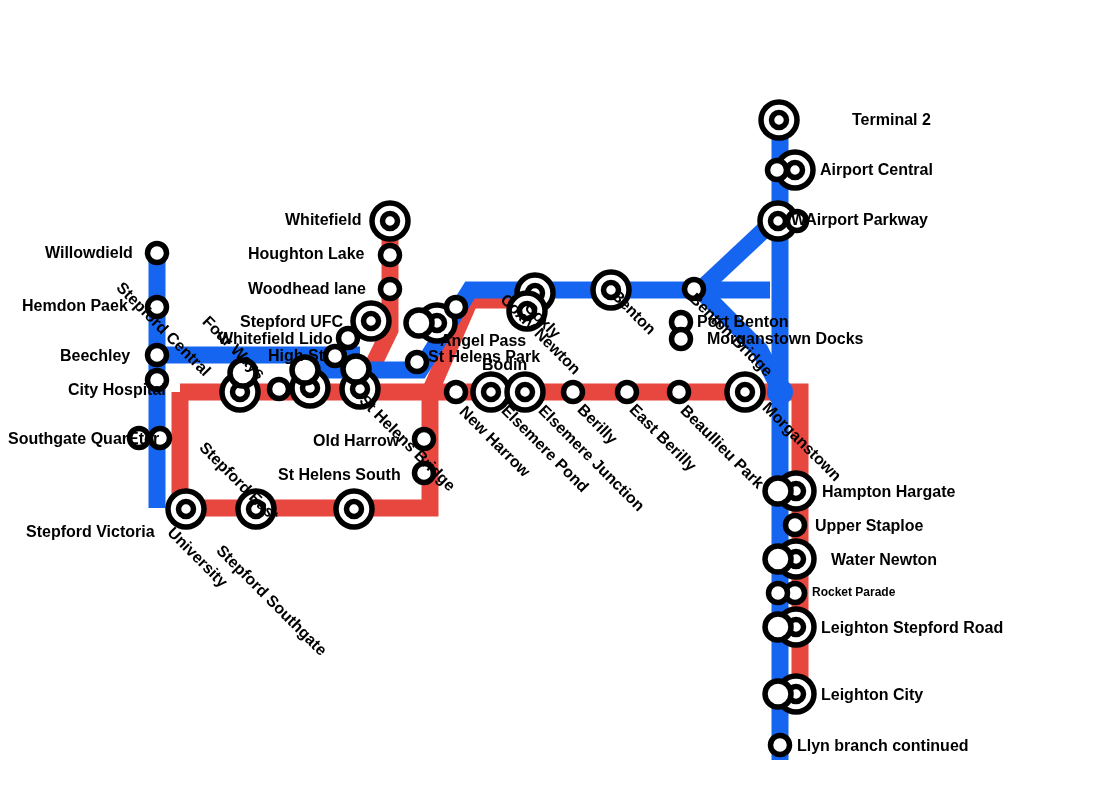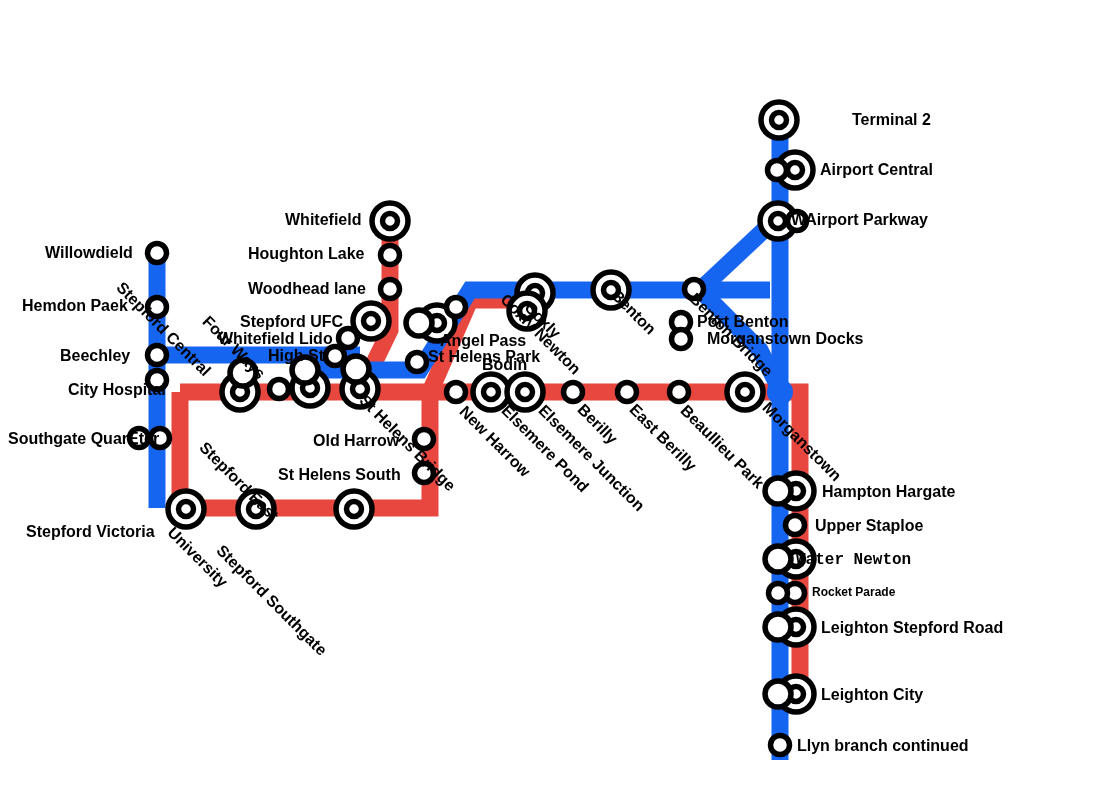--- a/index.html
+++ b/index.html
@@ -251,21 +251,21 @@
       <div class="lbl s16" style="left: 60px; top: 348px; font-size: 16px;">Beechley</div>
       <div class="lbl s16" style="left: 268px; top: 348px; font-size: 16px;">High St</div>
       <div class="lbl s16" style="left: 428px; top: 349px; font-size: 16px;">St Helens Park</div>
       <div class="lbl s16" style="left: 68px; top: 382px; font-size: 16px;">City Hospital</div>
       <div class="lbl s16" style="left: 8px; top: 431px; font-size: 16px;">Southgate QuarEter</div>
       <div class="lbl s16" style="left: 313px; top: 433px; font-size: 16px;">Old Harrow</div>
       <div class="lbl s16" style="left: 278px; top: 467px; font-size: 16px;">St Helens South</div>
       <div class="lbl s16" style="left: 822px; top: 484px; font-size: 16px; text-align: right;">Hampton Hargate</div>
       <div class="lbl s16" style="left: 26px; top: 500px; font-size: 16px; margin-top: 24px;">Stepford Victoria</div>
       <div class="lbl s16" style="left: 815px; top: 518px; font-size: 16px;">Upper Staploe</div>
-      <div class="lbl s16" style="left: 796px; top: 552px; font-size: 16px; font-family: Liberation Mono, monospace;">Water Newton</div>
+      <div class="lbl s16" style="left: 831px; top: 552px; font-size: 16px;">Water Newton</div>
       <div class="lbl s16" style="left: 812px; top: 586px; font-size: 12px;">Rocket Parade</div>
       <div class="lbl s16" style="left: 821px; top: 620px; font-size: 16px;">Leighton Stepford Road</div>
       <div class="lbl s16" style="left: 821px; top: 687px; font-size: 16px;">Leighton City</div>
       <div class="lbl s16" style="left: 797px; top: 738px; font-size: 16px;">Llyn branch continued</div>
       <div class="lbl rot" style="left: 119px; top: 277px; font-size: 16px; transform: rotate(45deg);">Stepford Central</div>
       <div class="lbl rot" style="left: 205px; top: 311px; font-size: 16px; transform: rotate(45deg);">Four Ways</div>
       <div class="lbl rot" style="left: 362px; top: 390px; font-size: 16px; transform: rotate(45deg);">St Helens Bridge</div>
       <div class="lbl rot" style="left: 503px; top: 289px; font-size: 16px; transform: rotate(45deg);">Coxly Newton</div>
       <div class="lbl rot" style="left: 527px; top: 297px; font-size: 16px; transform: rotate(45deg);">Coxly</div>
       <div class="lbl rot" style="left: 614px; top: 285px; font-size: 16px; transform: rotate(45deg);">Benton</div>

